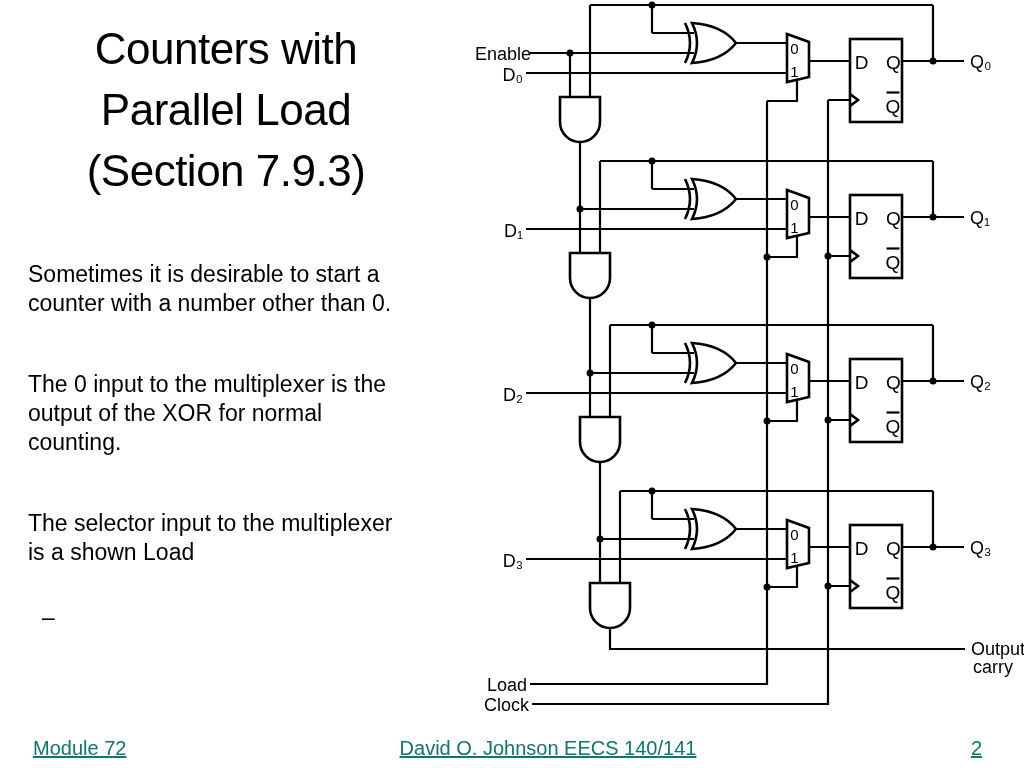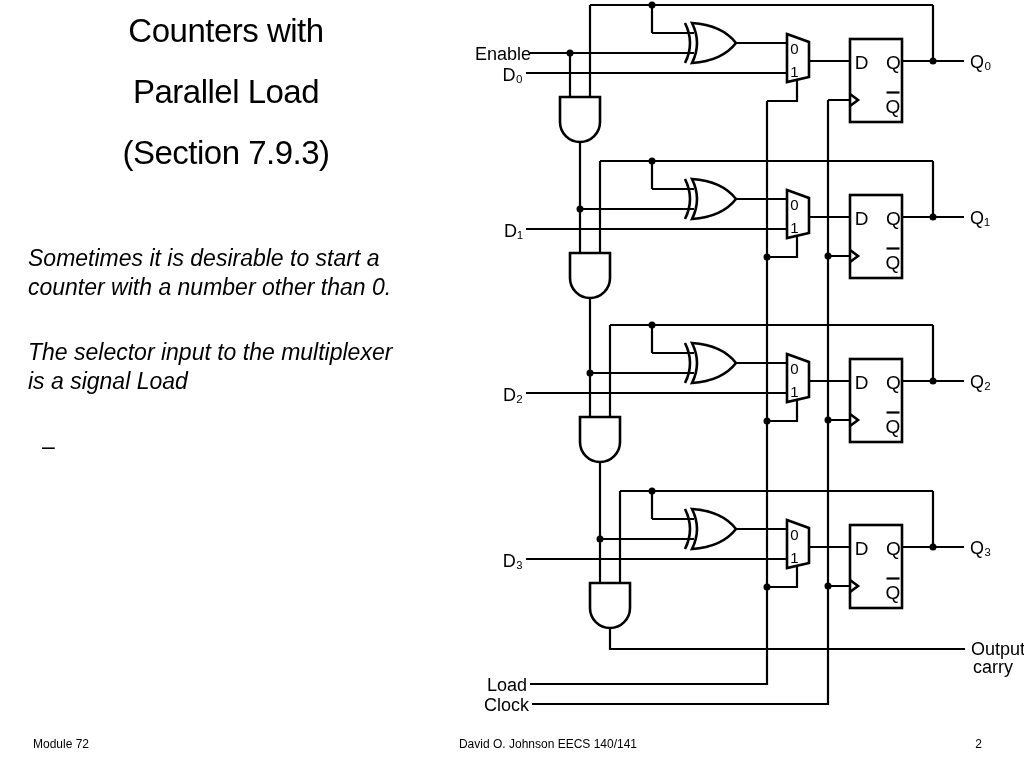--- a/index.html
+++ b/index.html
@@ -1,51 +1,54 @@
 <!DOCTYPE html>
 <html><head>
 <meta charset="utf-8">
 <style>
   html,body{margin:0;padding:0;background:#fff;}
   .slide{position:relative;width:1024px;height:768px;background:#ffffff;overflow:hidden;
          font-family:"Liberation Sans","DejaVu Sans",sans-serif;color:#000;}
-  .title{position:absolute;left:0;top:0;width:452px;text-align:center;
-         font-size:33px;line-height:61px;letter-spacing:-0.5px;white-space:pre-line;color:#000;}
+  .title{position:absolute;left:0;top:18px;width:452px;text-align:center;
+         font-size:44px;line-height:61px;letter-spacing:-0.5px;white-space:pre-line;color:#000;}
   .body-text{position:absolute;left:28px;top:215px;width:452px;font-size:23px;
          line-height:29px;white-space:pre-line;color:#000;}
-  .para{margin:0 0 7px 0;font-style:italic;}
+  .para{margin:16px 0 7px 0;}
   .sub{position:relative;padding-left:44px;margin:0 0 2px 0;}
   .sub .dash{position:absolute;left:14px;top:0;}
   .circuit-svg{position:absolute;left:0;top:0;width:1024px;height:768px;}
   .w{fill:none;stroke:#000;stroke-width:2.2;}
   .gate{fill:#fff;stroke:#000;stroke-width:2.6;}
   .open{fill:none;stroke:#000;stroke-width:2.6;}
   .dot{fill:#000;stroke:none;}
   .lbl{font-size:18px;fill:#000;}
   .ff-lbl{font-size:19px;fill:#000;}
   .mux-lbl{font-size:15px;fill:#000;}
-  .footer-left,.footer-center,.footer-right{position:absolute;top:737px;font-size:12px;color:#000000;}
+  .footer-left,.footer-center,.footer-right{position:absolute;top:737px;font-size:20px;color:#0f766e;text-decoration:underline;}
   .footer-left{left:33px;}
   .footer-center{left:0;width:1024px;text-align:center;padding-left:36px;}
   .footer-right{right:42px;}
 </style>
 </head>
 <body>
 
 <div class="slide">
 
   <div class="title">Counters with
 Parallel Load
 (Section 7.9.3)</div>
 
   <div class="body-text">
     <p class="para">Sometimes it is desirable to start a
 counter with a number other than 0.</p>
+    <p class="para">The 0 input to the multiplexer is the
+output of the XOR for normal
+counting.</p>
     <p class="para">The selector input to the multiplexer
-is a signal Load</p>
+is a shown Load</p>
     <div class="sub">
       <span class="dash">–</span>
       
     </div>
     
   </div>
 
   <svg class="circuit-svg" viewBox="0 0 1024 768">
 
     <g>

